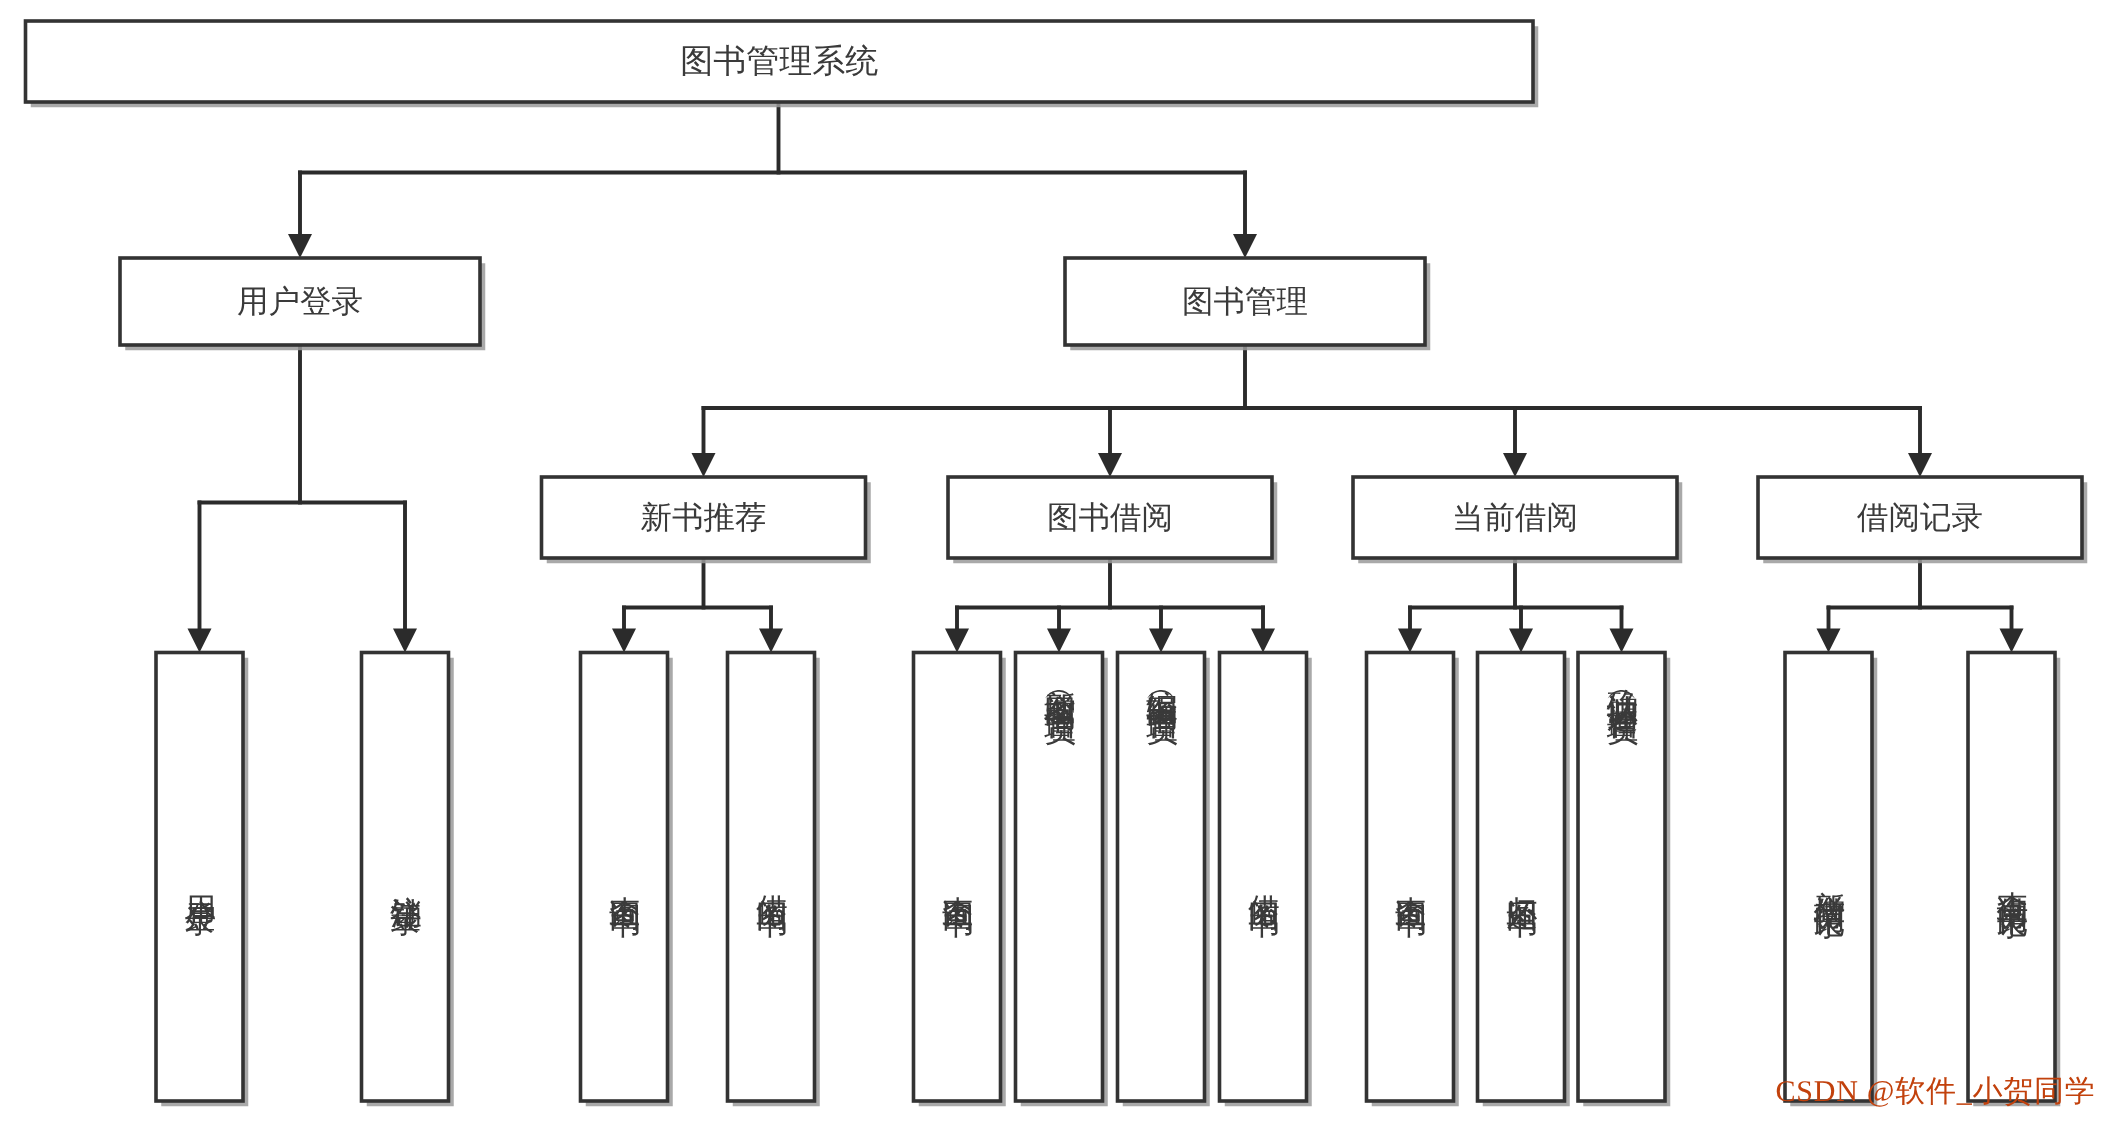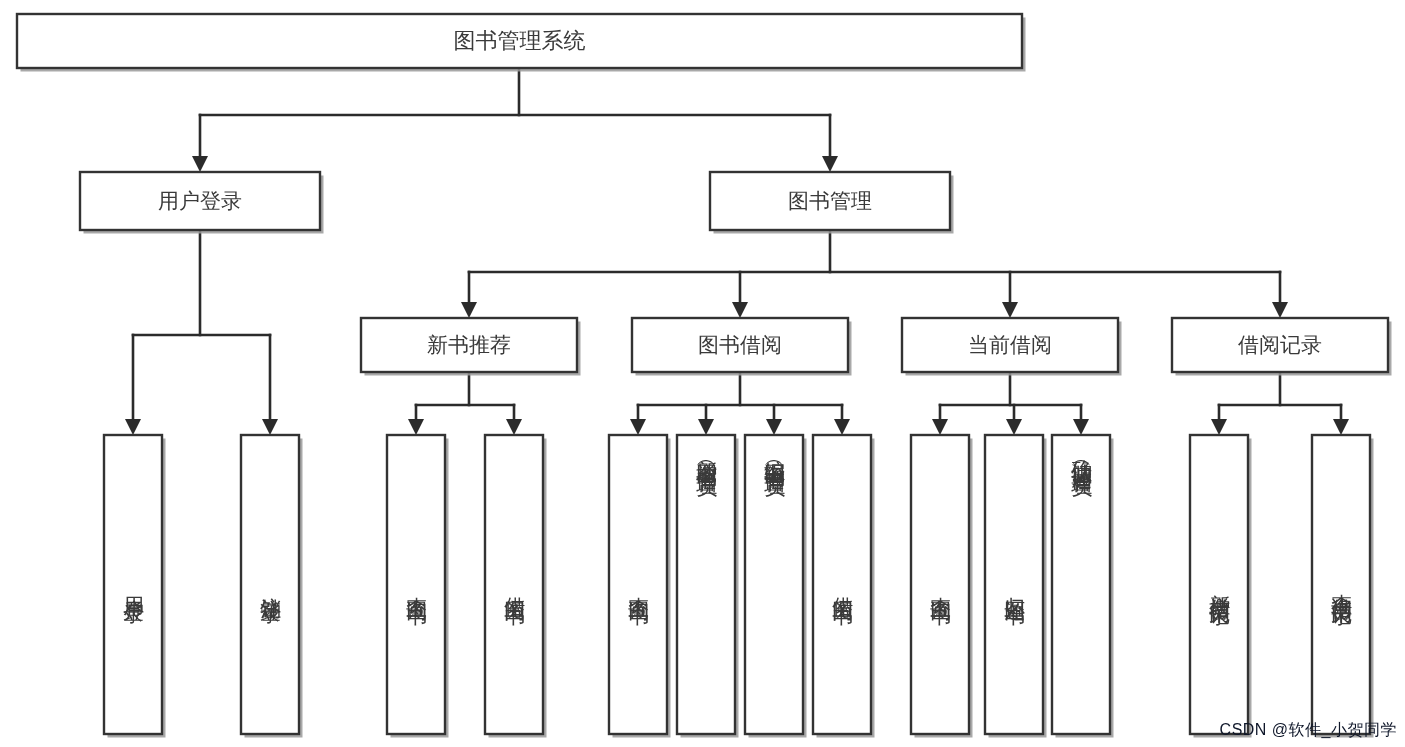--- a/index.html
+++ b/index.html
@@ -70,23 +70,23 @@
     font-size: 21px;
     color: #3a3a3a;
     line-height: 1.02;
     letter-spacing: 2.5px;
     white-space: nowrap;
   }
   .watermark {
     position: absolute;
     right: 8px;
     bottom: 6px;
-    font-family: Liberation Sans, sans-serif;
-    font-size: 16px;
-    color: #0f172a;
+    font-family: Liberation Serif, serif;
+    font-size: 20px;
+    color: #c2410c;
     letter-spacing: 0.5px;
     white-space: nowrap;
   }
 </style>
 </head>
 <body>
 
 <div id="diagram-root">
   <svg class="diagram" viewBox="0 0 1405 747">
     <g id="connectors-layer">

